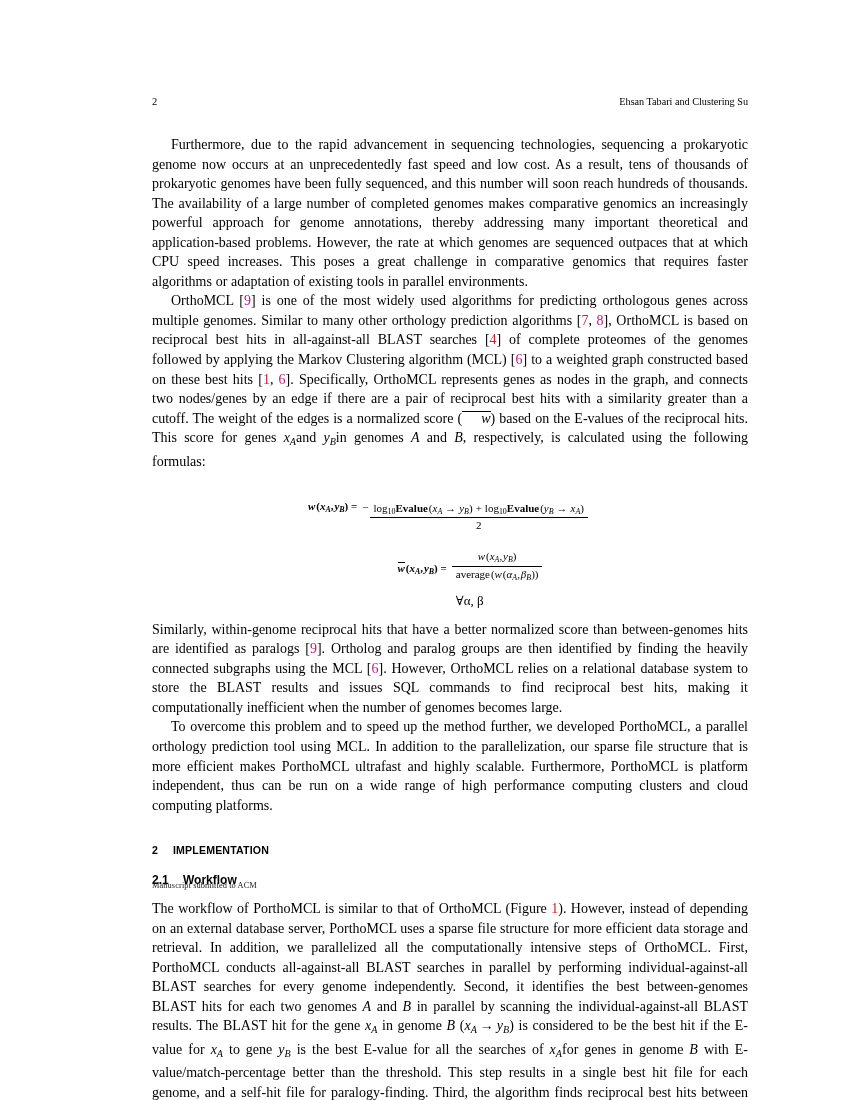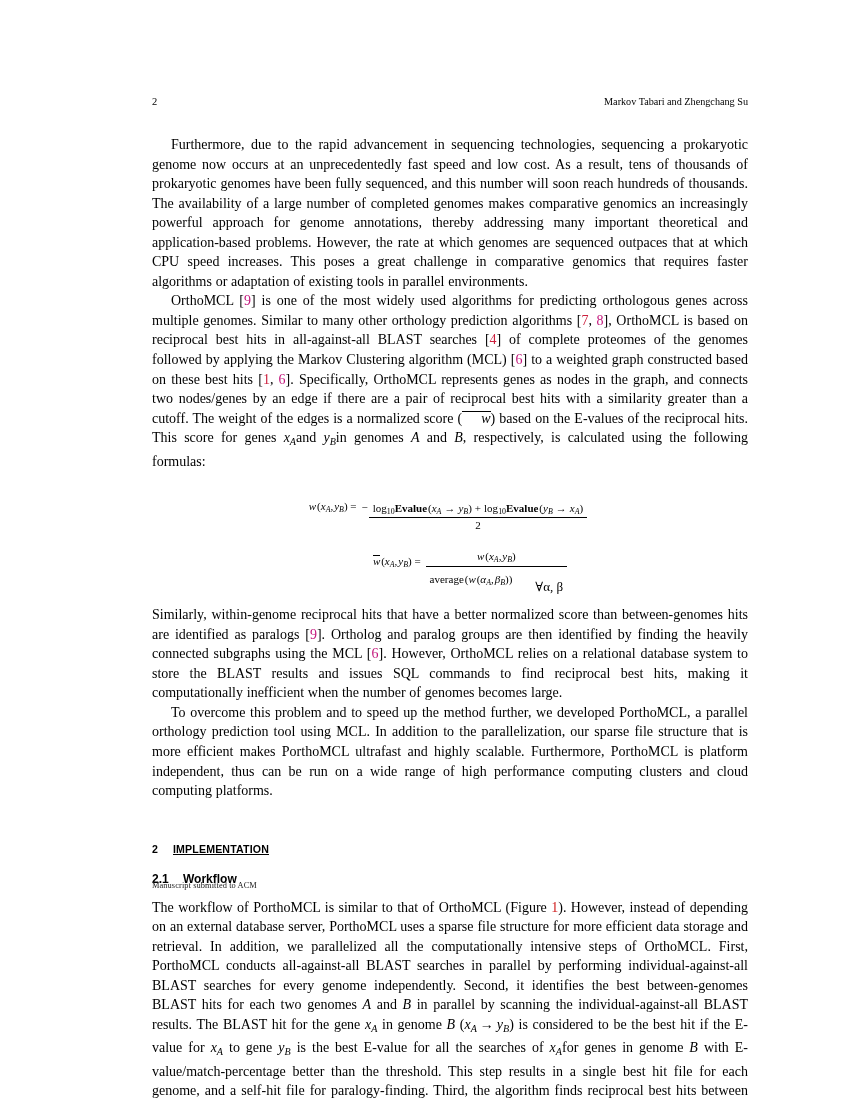--- a/index.html
+++ b/index.html
@@ -87,20 +87,21 @@
     justify-content: center;
     align-items: center;
   }
   .eq1 { margin-left: -4px; }
   .eq2 { margin-top: -1px; margin-left: 40px; }
 
   .eqlhs {
     font-family: "Liberation Serif", serif;
     white-space: nowrap;
     padding-right: 5px;
+    font-weight: bold;
   }
   .minus { padding-right: 1px; }
 
   .frac {
     display: inline-flex;
     flex-direction: column;
     align-items: center;
     vertical-align: middle;
     text-align: center;
   }
@@ -113,46 +114,44 @@
     width: 100%;
     height: 1px;
     background: #000;
   }
   .frac .den {
     padding: 1px 4px 0 4px;
     white-space: nowrap;
   }
   .den-stack {
     display: inline-flex;
-    flex-direction: row;
-    align-items: center;
+    flex-direction: column;
+    align-items: flex-start;
     line-height: 1.05;
-    gap: 23px;
   }
   .quant {
     font-size: 13px;
     margin-top: 12px;
   }
   .op { padding: 0 3px; }
   .arrow { padding: 0 3px; }
   .rm { font-style: normal; }
 
   
   h2.sec, h3.subsec {
     font-family: "Liberation Sans", "DejaVu Sans", sans-serif;
     font-weight: bold;
     color: #000;
     margin: 0;
   }
   h2.sec {
     font-size: 10.6px;
-    margin-top: 42px;
+    margin-top: 29px;
     margin-bottom: 0px;
     letter-spacing: 0.015em;
-    text-decoration: underline;
   }
   h3.subsec {
     font-size: 12px;
     margin-top: 17px;
     margin-bottom: 12px;
   }
   .secnum { display: inline-block; }
   h2.sec .secnum { width: 21px; }
   h3.subsec .secnum { width: 31px; }
 
@@ -171,21 +170,21 @@
 </style>
 </head>
 <body>
 
 <div class="page">
 
   <div class="content">
 
     <div class="runhead">
       <span class="folio">2</span>
-      <span class="authors">Markov Tabari and Zhengchang Su</span>
+      <span class="authors">Ehsan Tabari and Clustering Su</span>
     </div>
 
     <p class="body indent">Furthermore, due to the rapid advancement in sequencing technologies, sequencing a prokaryotic genome now occurs at an unprecedentedly fast speed and low cost. As a result, tens of thousands of prokaryotic genomes have been fully sequenced, and this number will soon reach hundreds of thousands. The availability of a large number of completed genomes makes comparative genomics an increasingly powerful approach for genome annotations, thereby addressing many important theoretical and application-based problems. However, the rate at which genomes are sequenced outpaces that at which CPU speed increases. This poses a great challenge in comparative genomics that requires faster algorithms or adaptation of existing tools in parallel environments.</p>
 
     <p class="body indent"><span>OrthoMCL [</span><a class="cite">9</a><span>] is one of the most widely used algorithms for predicting orthologous genes across multiple genomes. Similar to many other orthology prediction algorithms [</span><a class="cite-alt">7</a><span>, </span><a class="cite">8</a><span>], OrthoMCL is based on reciprocal best hits in all-against-all BLAST searches [</span><a class="cite-alt">4</a><span>] of complete proteomes of the genomes followed by applying the Markov Clustering algorithm (MCL) [</span><a class="cite">6</a><span>] to a weighted graph constructed based on these best hits [</span><a class="cite-alt">1</a><span>, </span><a class="cite">6</a><span>]. Specifically, OrthoMCL represents genes as nodes in the graph, and connects two nodes/genes by an edge if there are a pair of reciprocal best hits with a similarity greater than a cutoff. The weight of the edges is a normalized score (</span><span class="ovl">w</span><span>) based on the E-values of the reciprocal hits. This score for genes </span><span class="mv">x</span><span class="sub">A</span><span>and </span><span class="mv">y</span><span class="sub">B</span><span>in genomes </span><span class="it">A</span><span> and </span><span class="it">B</span><span>, respectively, is calculated using the following formulas:</span></p>
 
     <div class="eqblock">
 
       <div class="eqline eq1">
         <span class="eqlhs"><span class="mv">w</span> (<span class="mv">x</span><span class="sub">A</span>, <span class="mv">y</span><span class="sub">B</span>)&nbsp;=</span>

